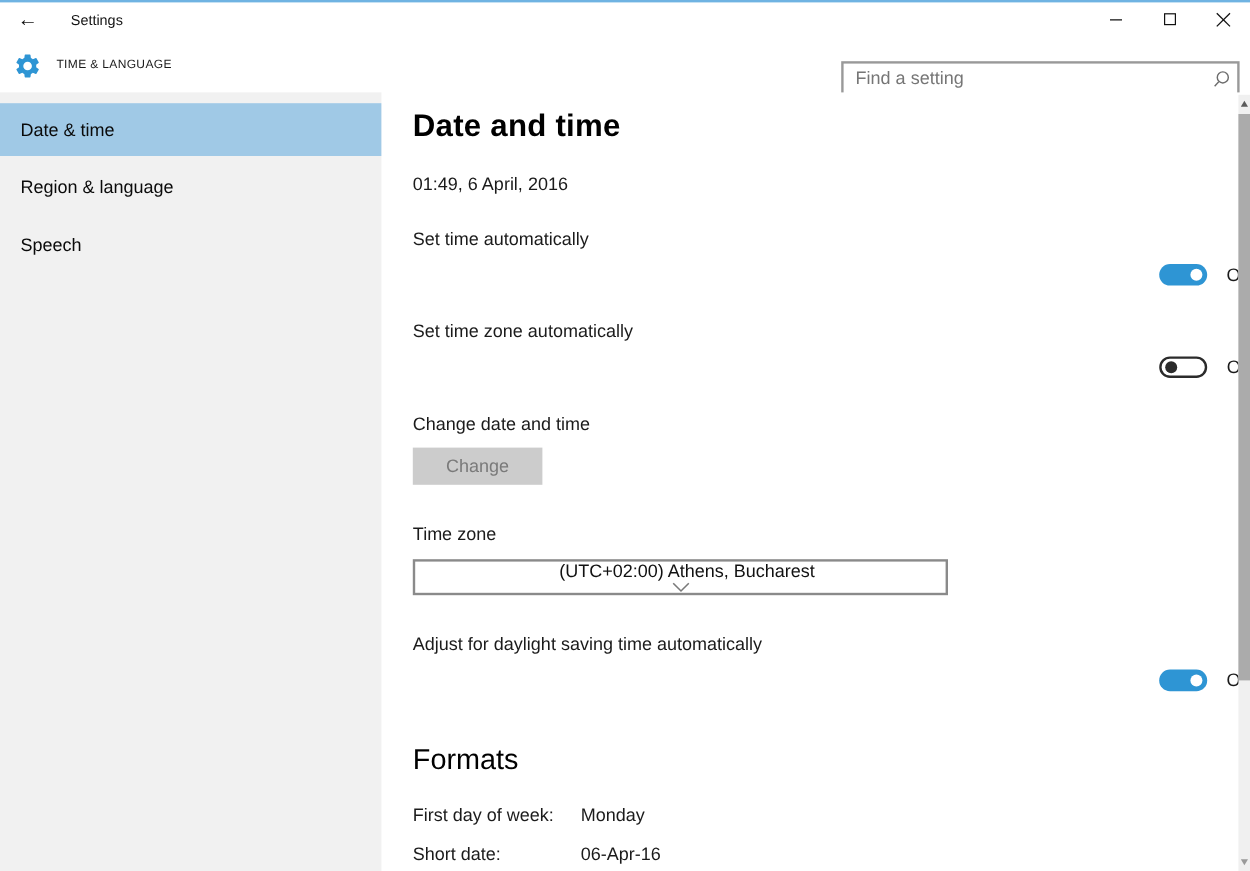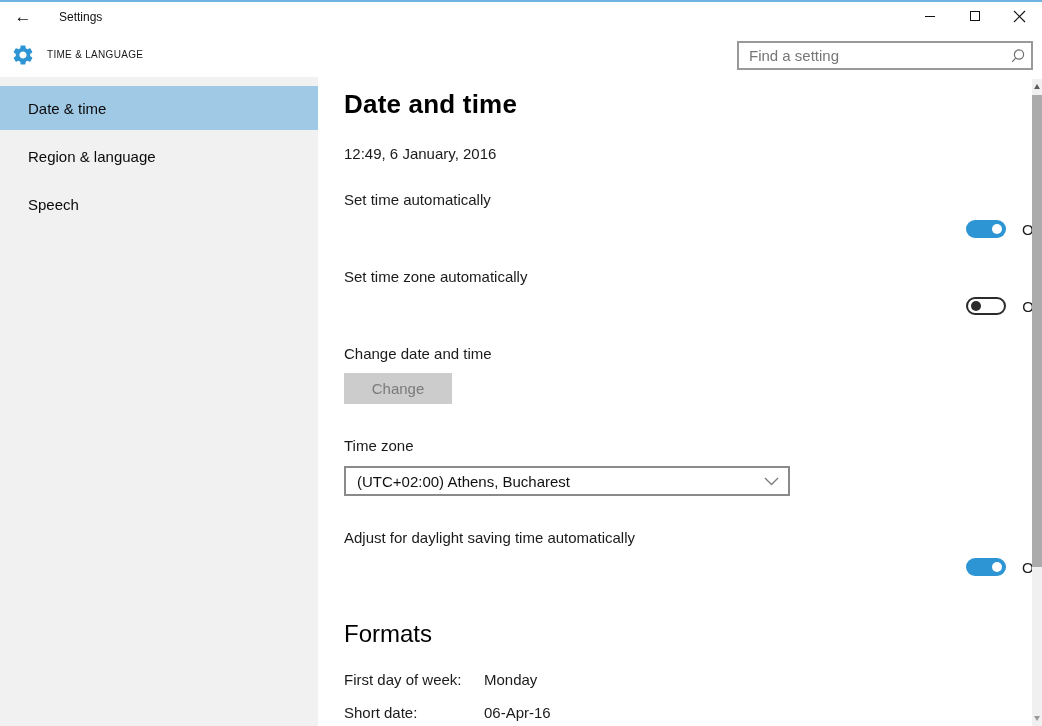--- a/index.html
+++ b/index.html
@@ -16,31 +16,31 @@
   .back-btn { width:46px; height:30px; display:flex; align-items:center; justify-content:center;
     font-size:17px; color:#111; cursor:default; }
   .app-title { font-size:12px; color:#111; margin-left:13px; }
   .win-controls { position:absolute; right:0; top:-2px; height:32px; display:flex; }
   .win-btn { width:45px; height:32px; display:flex; align-items:center; justify-content:center; }
 
   
   .header { height:45px; position:relative; display:flex; align-items:center; }
   .gear { margin-left:11px; width:24px; height:24px; }
   .page-title { font-size:10px; font-weight:400; color:#1a1a1a; margin-left:12px; letter-spacing:.3px; }
-  .searchbox { position:absolute; right:9px; top:9px; width:296px; height:29px;
+  .searchbox { position:absolute; right:9px; top:19px; width:332px; height:29px;
     border:2px solid #999999; background:#fff; display:flex; align-items:center; }
   .searchbox input { flex:1; border:none; outline:none; font-family:inherit; font-size:15px;
     color:#333; padding-left:10px; background:transparent; }
   .searchbox input::placeholder { color:#767676; opacity:1; }
   .search-glyph { width:26px; display:flex; justify-content:center; }
 
   
   .bodyrow { display:flex; height:651px; }
   .sidebar { width:318px; background:#f1f1f1; padding-top:9px; flex:none; }
-  .nav-item { height:44px; display:flex; align-items:center; padding-left:28px;
+  .nav-item { height:44px; display:flex; align-items:center; padding-left:17px;
     font-size:15px; color:#0a0a0a; margin-bottom:4px; cursor:default; }
   .nav-item.selected { background:var(--sidebar-selected,#a0c9e6); }
 
   .content { flex:1; padding-left:26px; padding-top:12px; position:relative; background:#fff; }
   h1.section-heading { font-size:26px; font-weight:700; color:#000; letter-spacing:.2px; }
   .current-datetime { font-size:15px; margin-top:25px; }
   .field-label { font-size:15px; margin-top:29px; }
   .toggle-row { display:flex; align-items:center; margin-top:11px; height:20px;justify-content:flex-end; }
   .toggle { width:40px; height:18px; border-radius:10px; position:relative; flex:none; }
   .toggle.on { background:var(--accent,#2e95d4); }
@@ -49,21 +49,21 @@
   .toggle.off { background:#fff; border:2px solid #2b2b2b; }
   .toggle.off .knob { position:absolute; left:3px; top:2px; width:10px; height:10px;
     border-radius:50%; background:#2b2b2b; }
   .toggle-state { font-size:15px; margin-left:16px; }
 
   .change-btn { margin-top:11px; width:108px; height:31px; background:#cccccc; border:none;
     color:#7a7a7a; font-family:inherit; font-size:15px; display:block; }
 
   .tz-label { margin-top:33px; }
   .dropdown { margin-top:12px; width:446px; height:30px; border:2px solid #8a8a8a;
-    display:flex; align-items:center; background:#fff; }
+    display:flex; align-items:center; background:#fff;flex-direction:column; }
   .dropdown-value { flex:1; font-size:15px; padding-left:11px; color:#111; }
   .dropdown-chevron { width:34px; display:flex; justify-content:center; }
 
   .dst-label { margin-top:33px; }
 
   h2.formats-heading { font-size:24px; font-weight:300; color:#000; margin-top:43px; }
   .formats-table { margin-top:23px; }
   .format-row { display:flex; font-size:15px; margin-bottom:16px; }
   .format-label { width:140px; flex:none; }
   .format-value { }
@@ -135,21 +135,21 @@
         <span>Region &amp; language</span>
       </div>
       <div class="nav-item">
         <span>Speech</span>
       </div>
     </div>
 
     <div class="content">
       <h1 class="section-heading">Date and time</h1>
 
-      <div class="current-datetime">12:49, 6 January, 2016</div>
+      <div class="current-datetime">01:49, 6 April, 2016</div>
 
       <div class="field-label">Set time automatically</div>
       <div class="toggle-row">
         <div class="toggle on">
           <div class="knob"></div>
         </div>
         <span class="toggle-state">On</span>
       </div>
 
       <div class="field-label">Set time zone automatically</div>

